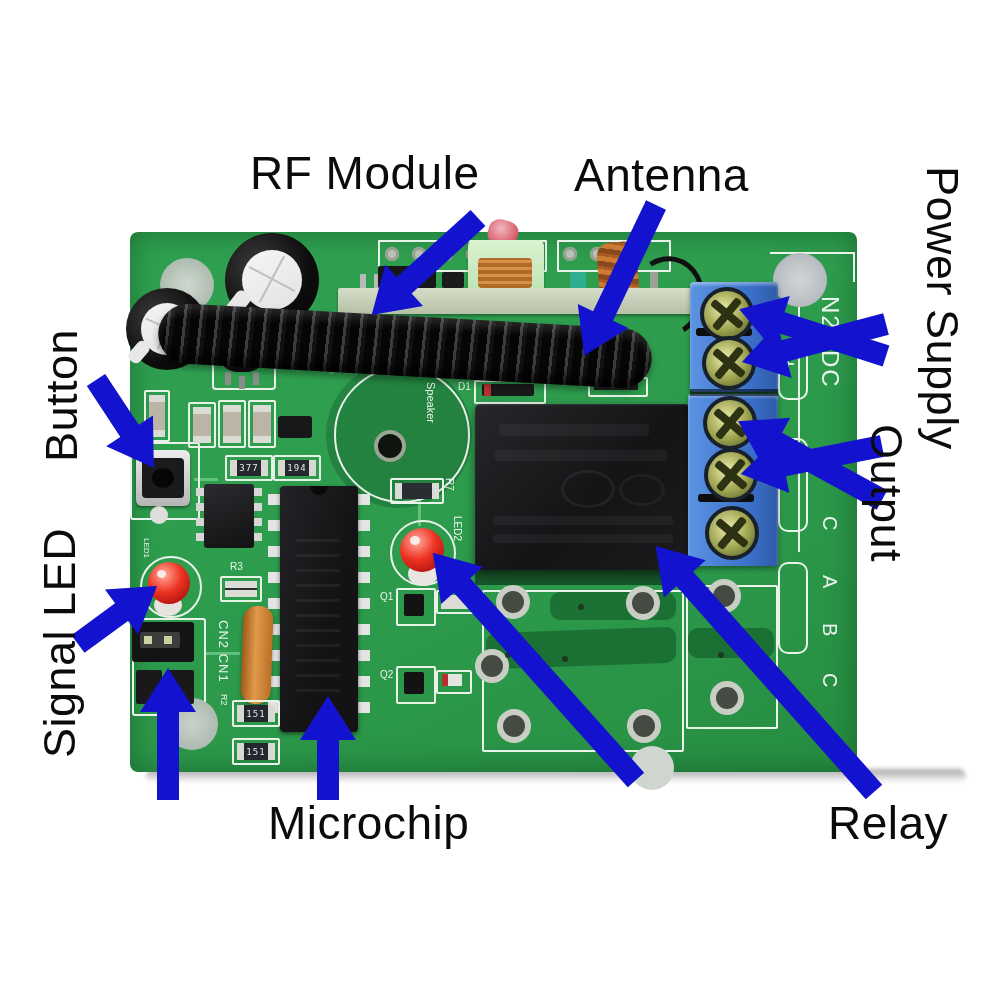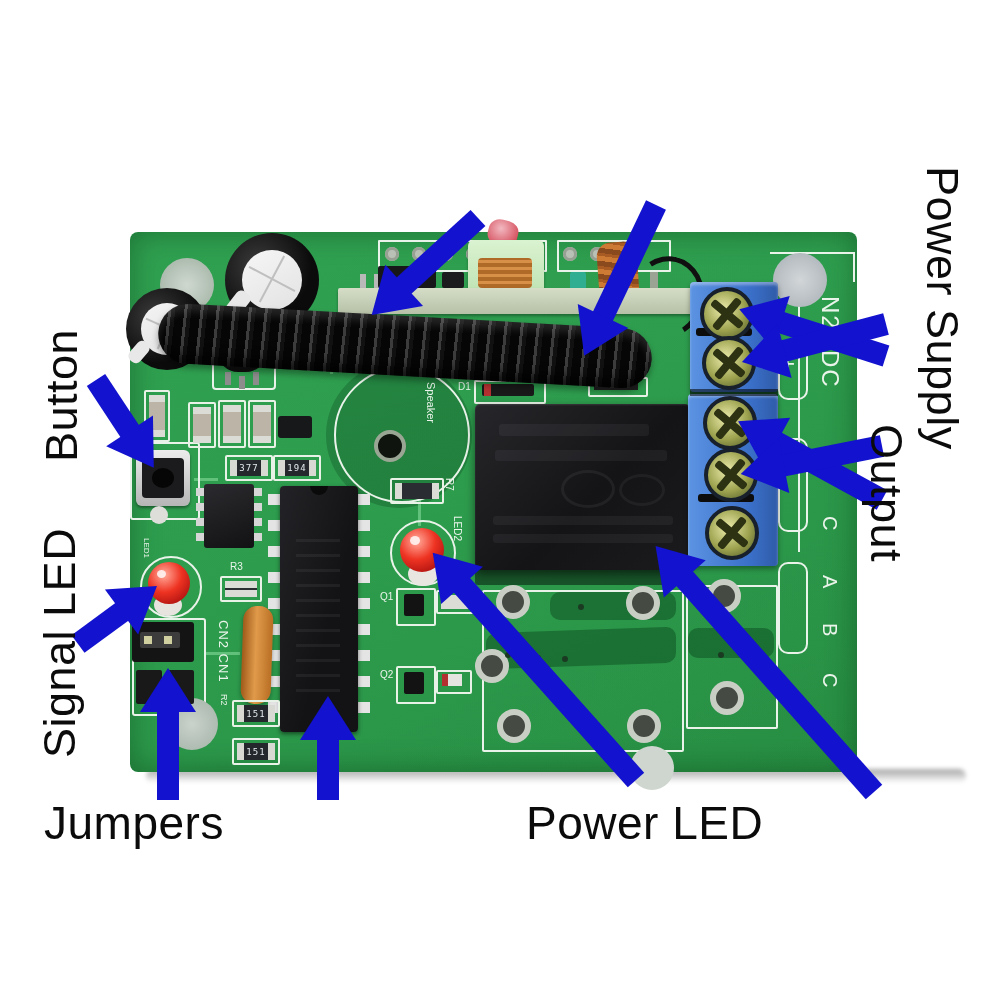--- a/index.html
+++ b/index.html
@@ -324,19 +324,21 @@
     </div>
   <div class="arrow" style="left:636px;top:752px;width:305px;transform:rotate(-131.8deg)">
       <div class="shaft"></div>
       <div class="head"></div>
     </div>
   <div class="arrow" style="left:874px;top:764px;width:329px;transform:rotate(-131.6deg)">
       <div class="shaft"></div>
       <div class="head"></div>
     </div>
 
+  <div class="lbl" style="left:250px;top:146px">RF Module</div>
+  <div class="lbl" style="left:574px;top:148px">Antenna</div>
   <div class="lbl v90" style="left:968px;top:166px;font-size:45px">Power Supply</div>
   <div class="lbl v90" style="left:912px;top:424px;font-size:45px">Output</div>
   <div class="lbl v270" style="left:36px;top:462px;font-size:45px">Button</div>
   <div class="lbl v270" style="left:34px;top:758px;font-size:45px">Signal LED</div>
-  <div class="lbl" style="left:44px;top:796px">Jumpers</div>
-  <div class="lbl" style="left:526px;top:796px">Power LED</div>
+  <div class="lbl" style="left:268px;top:796px">Microchip</div>
+  <div class="lbl" style="left:828px;top:796px">Relay</div>
 </div>
 
 </body></html>

